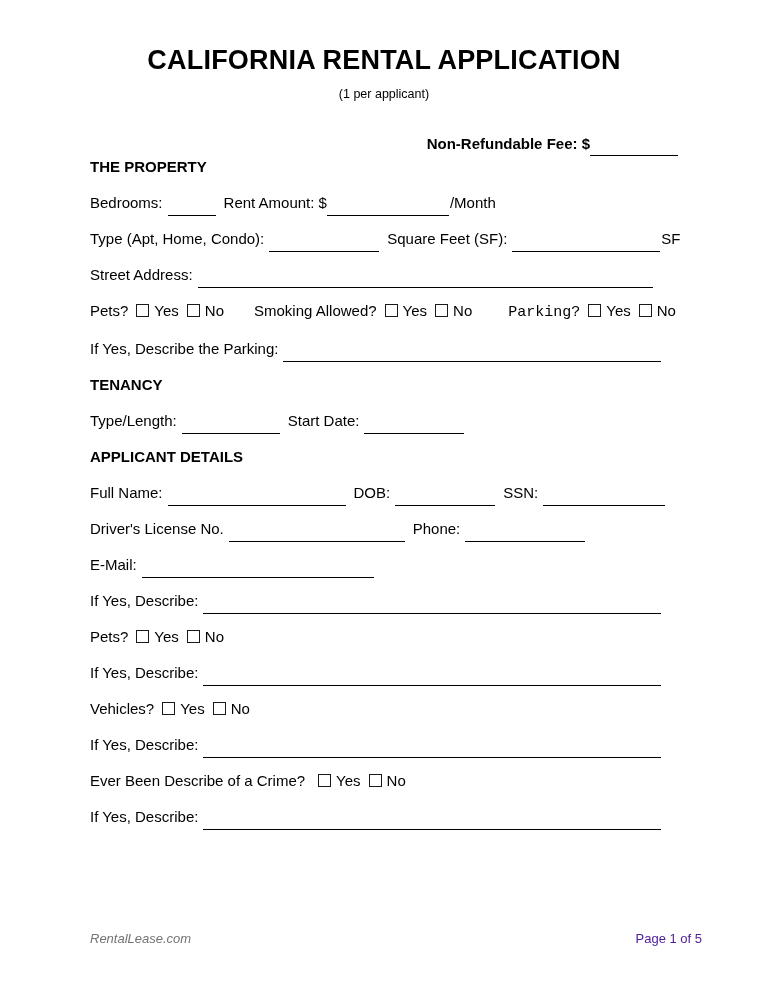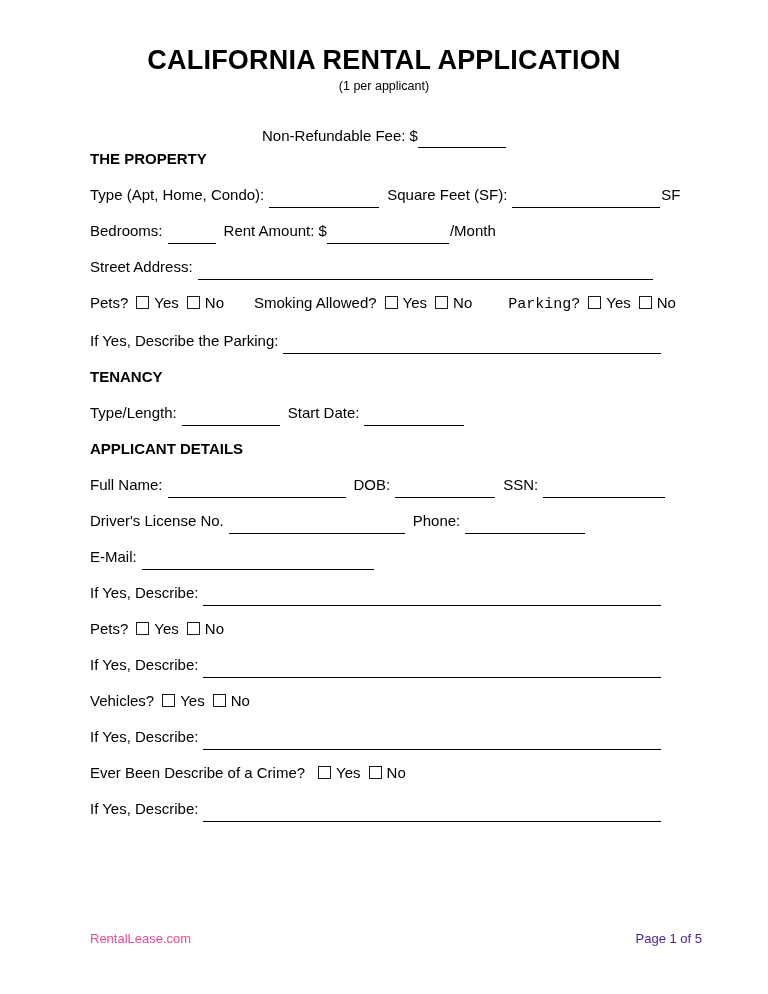--- a/index.html
+++ b/index.html
@@ -24,26 +24,26 @@
     text-align: center;
     font-size: 27px;
     font-weight: bold;
     letter-spacing: 0.2px;
     line-height: 32px;
   }
   .subtitle {
     text-align: center;
     font-size: 12.5px;
     line-height: 16px;
-    margin-top: 2px;
+    margin-top: 10px;
   }
   .fee-row {
     margin-top: 32px;
-    text-align: center;
-    font-weight: normal;
+    text-align: right;
+    font-weight: bold;
     line-height: 20px;
     white-space: nowrap;
   }
   .row {
     line-height: 22px;
     margin-bottom: 14px;
     white-space: nowrap;
   }
   .heading {
     font-weight: bold;
@@ -71,46 +71,46 @@
   .footer {
     position: absolute;
     left: 90px;
     right: 66px;
     top: 930px;
     display: flex;
     justify-content: space-between;
     font-size: 13px;
     line-height: 17px;
   }
-  .footer .site { color: #ec4899; }
+  .footer .site { color: #737373; font-style: italic; }
   .footer .pageno { color: #4c1d95; }
   .g30 { margin-left: 30px; }
   .g36 { margin-left: 36px; font-family: Liberation Mono, monospace; }
   .g8  { margin-left: 8px; }
 </style>
 </head>
 <body>
 
 <div class="page">
 
   <h1 class="title">CALIFORNIA RENTAL APPLICATION</h1>
   <div class="subtitle">(1 per applicant)</div>
 
   <div class="fee-row">
     <span>Non-Refundable Fee: $</span><span class="blank" style="width:88px; margin-left:0;"></span>
   </div>
 
   <div class="heading">THE PROPERTY</div>
 
   <div class="row">
-    <span>Type (Apt, Home, Condo):</span><span class="blank" style="width:110px;"></span><span class="g8">Square Feet (SF):</span><span class="blank" style="width:148px;"></span><span style="margin-left:1px;">SF</span>
+    <span>Bedrooms:</span><span class="blank" style="width:48px;"></span><span class="g8">Rent Amount: $</span><span class="blank" style="width:122px; margin-left:0;"></span><span style="margin-left:1px;">/Month</span>
   </div>
 
   <div class="row">
-    <span>Bedrooms:</span><span class="blank" style="width:48px;"></span><span class="g8">Rent Amount: $</span><span class="blank" style="width:122px; margin-left:0;"></span><span style="margin-left:1px;">/Month</span>
+    <span>Type (Apt, Home, Condo):</span><span class="blank" style="width:110px;"></span><span class="g8">Square Feet (SF):</span><span class="blank" style="width:148px;"></span><span style="margin-left:1px;">SF</span>
   </div>
 
   <div class="row">
     <span>Street Address:</span><span class="blank" style="width:455px;"></span>
   </div>
 
 
   <div class="row">
     <span>Pets?</span><span class="cb"></span><span>Yes</span><span class="cb"></span><span>No</span><span class="g30">Smoking Allowed?</span><span class="cb"></span><span>Yes</span><span class="cb"></span><span>No</span><span class="g36">Parking?</span><span class="cb"></span><span>Yes</span><span class="cb"></span><span>No</span>
   </div>

